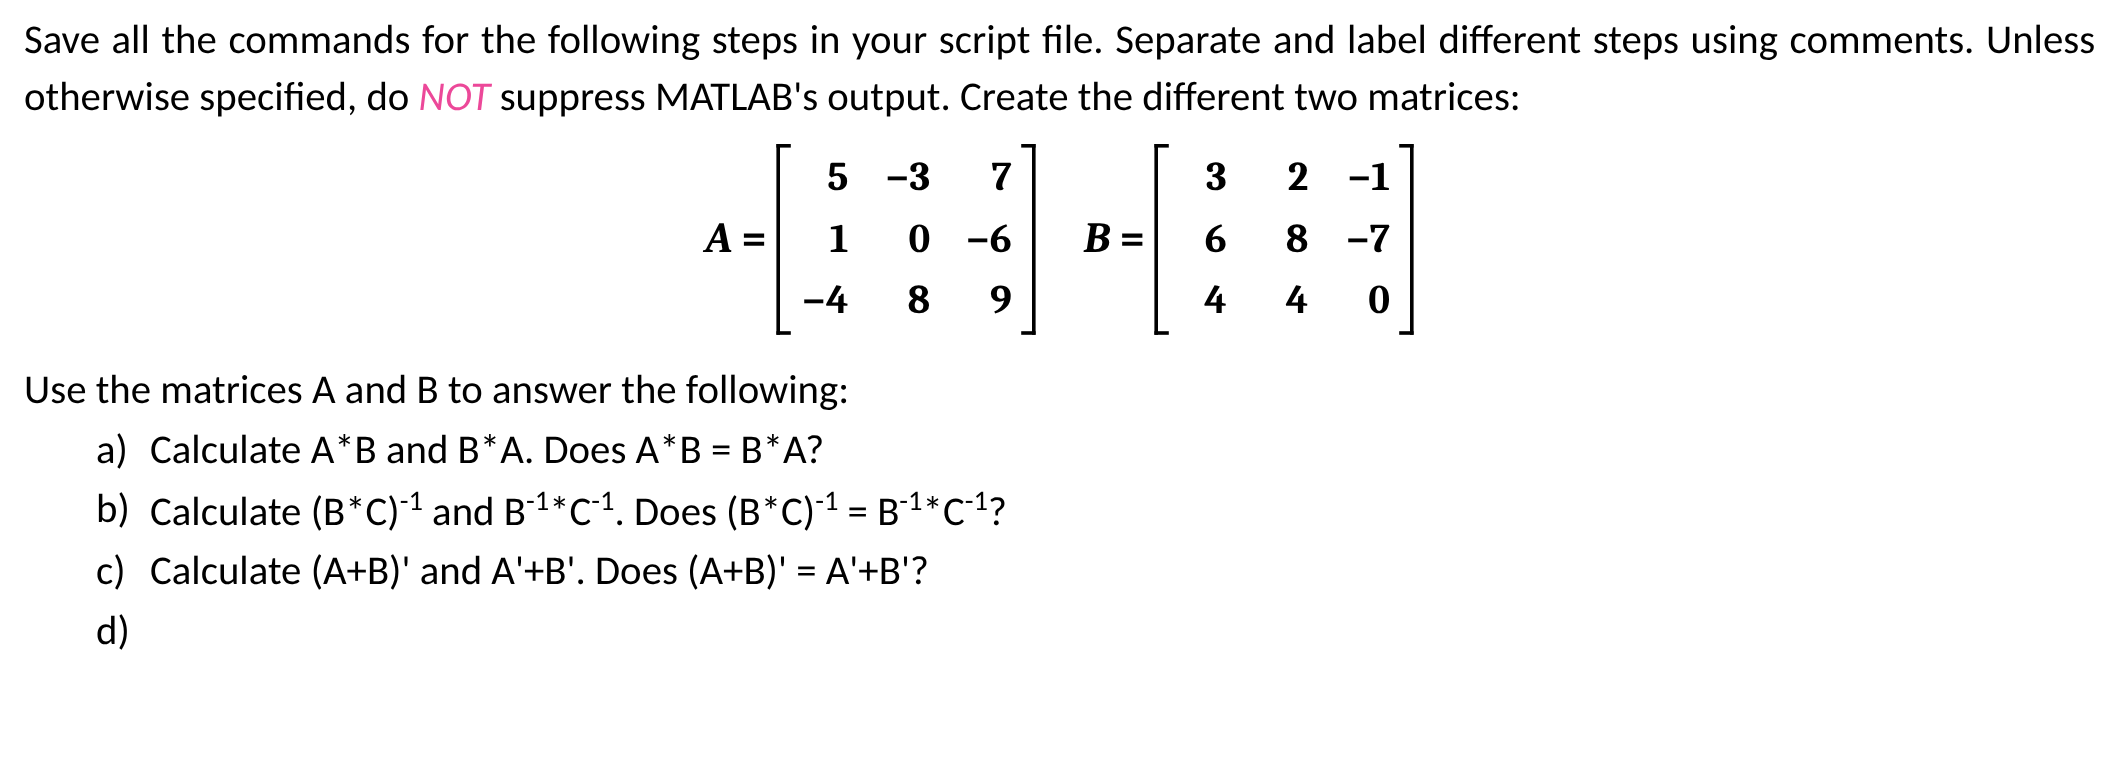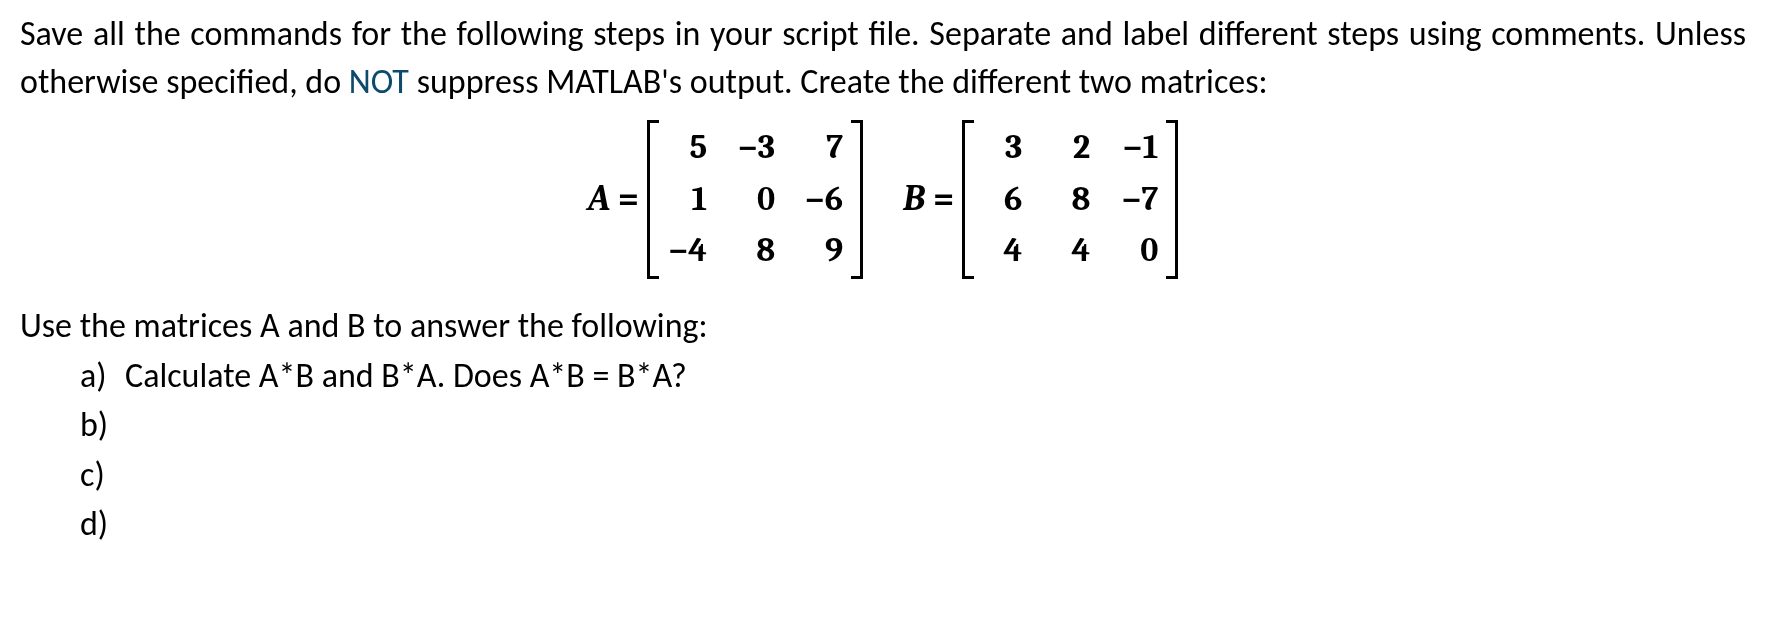--- a/index.html
+++ b/index.html
@@ -14,21 +14,22 @@
       color: #000;
       background: #fff;
       padding: 10px 20px;
       width: 1766px;
     }
     .intro {
       text-align: justify;
       margin-bottom: 10px;
     }
     .not-word {
-      color: #0c4a6e;
+      color: #ec4899;
+      font-style: italic;
     }
     .matrices {
       display: flex;
       justify-content: center;
       align-items: center;
       gap: 40px;
       margin: 15px 0;
       font-family: Cambria, 'Times New Roman', serif;
       font-weight: bold;
       font-style: italic;
@@ -147,20 +148,22 @@
 
 <p class="subheading">Use the matrices A and B to answer the following:</p>
 
 <ol class="questions">
   <li>
     <span class="q-letter">a)</span>
     <span class="q-text">Calculate A*B and B*A. Does A*B = B*A?</span>
   </li>
   <li>
     <span class="q-letter">b)</span>
+    <span class="q-text">Calculate (B*C)<sup>-1</sup> and B<sup>-1</sup>*C<sup>-1</sup>. Does (B*C)<sup>-1</sup> = B<sup>-1</sup>*C<sup>-1</sup>?</span>
   </li>
   <li>
     <span class="q-letter">c)</span>
+    <span class="q-text">Calculate (A+B)' and A'+B'. Does (A+B)' = A'+B'?</span>
   </li>
   <li>
     <span class="q-letter">d)</span>
   </li>
 </ol>
 
 </body></html>

